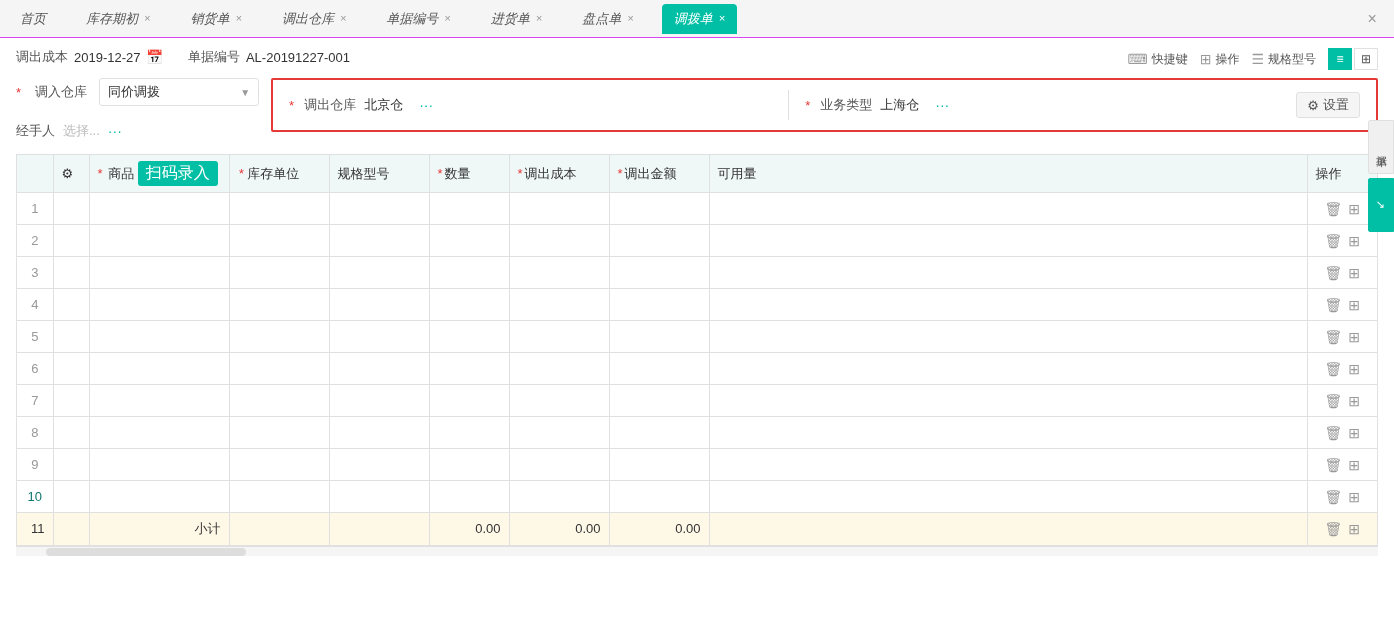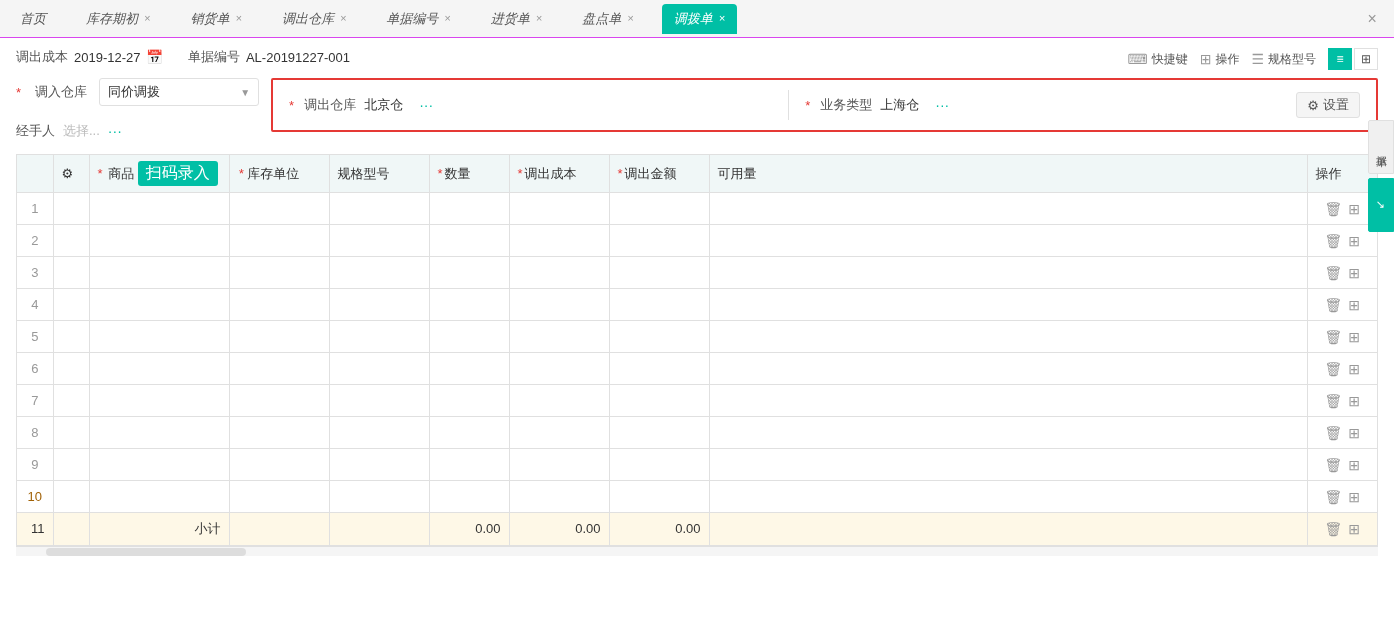--- a/index.html
+++ b/index.html
@@ -410,21 +410,21 @@
         <td class="col-amount"></td>
         <td></td>
         <td class="col-action">
           <div class="action-icons">
             <span class="action-icon">🗑</span>
             <span class="action-icon">⊞</span>
           </div>
         </td>
       </tr>
           <tr>
-        <td class="col-index" style="text-align:center;color:#a16207;">10</td>
+        <td class="col-index" style="text-align:center;color:#0f766e;">10</td>
         <td class="col-settings"></td>
         <td class="col-product"></td>
         <td class="col-unit"></td>
         <td class="col-spec"></td>
         <td class="col-qty"></td>
         <td class="col-cost"></td>
         <td class="col-amount"></td>
         <td></td>
         <td class="col-action">
           <div class="action-icons">

